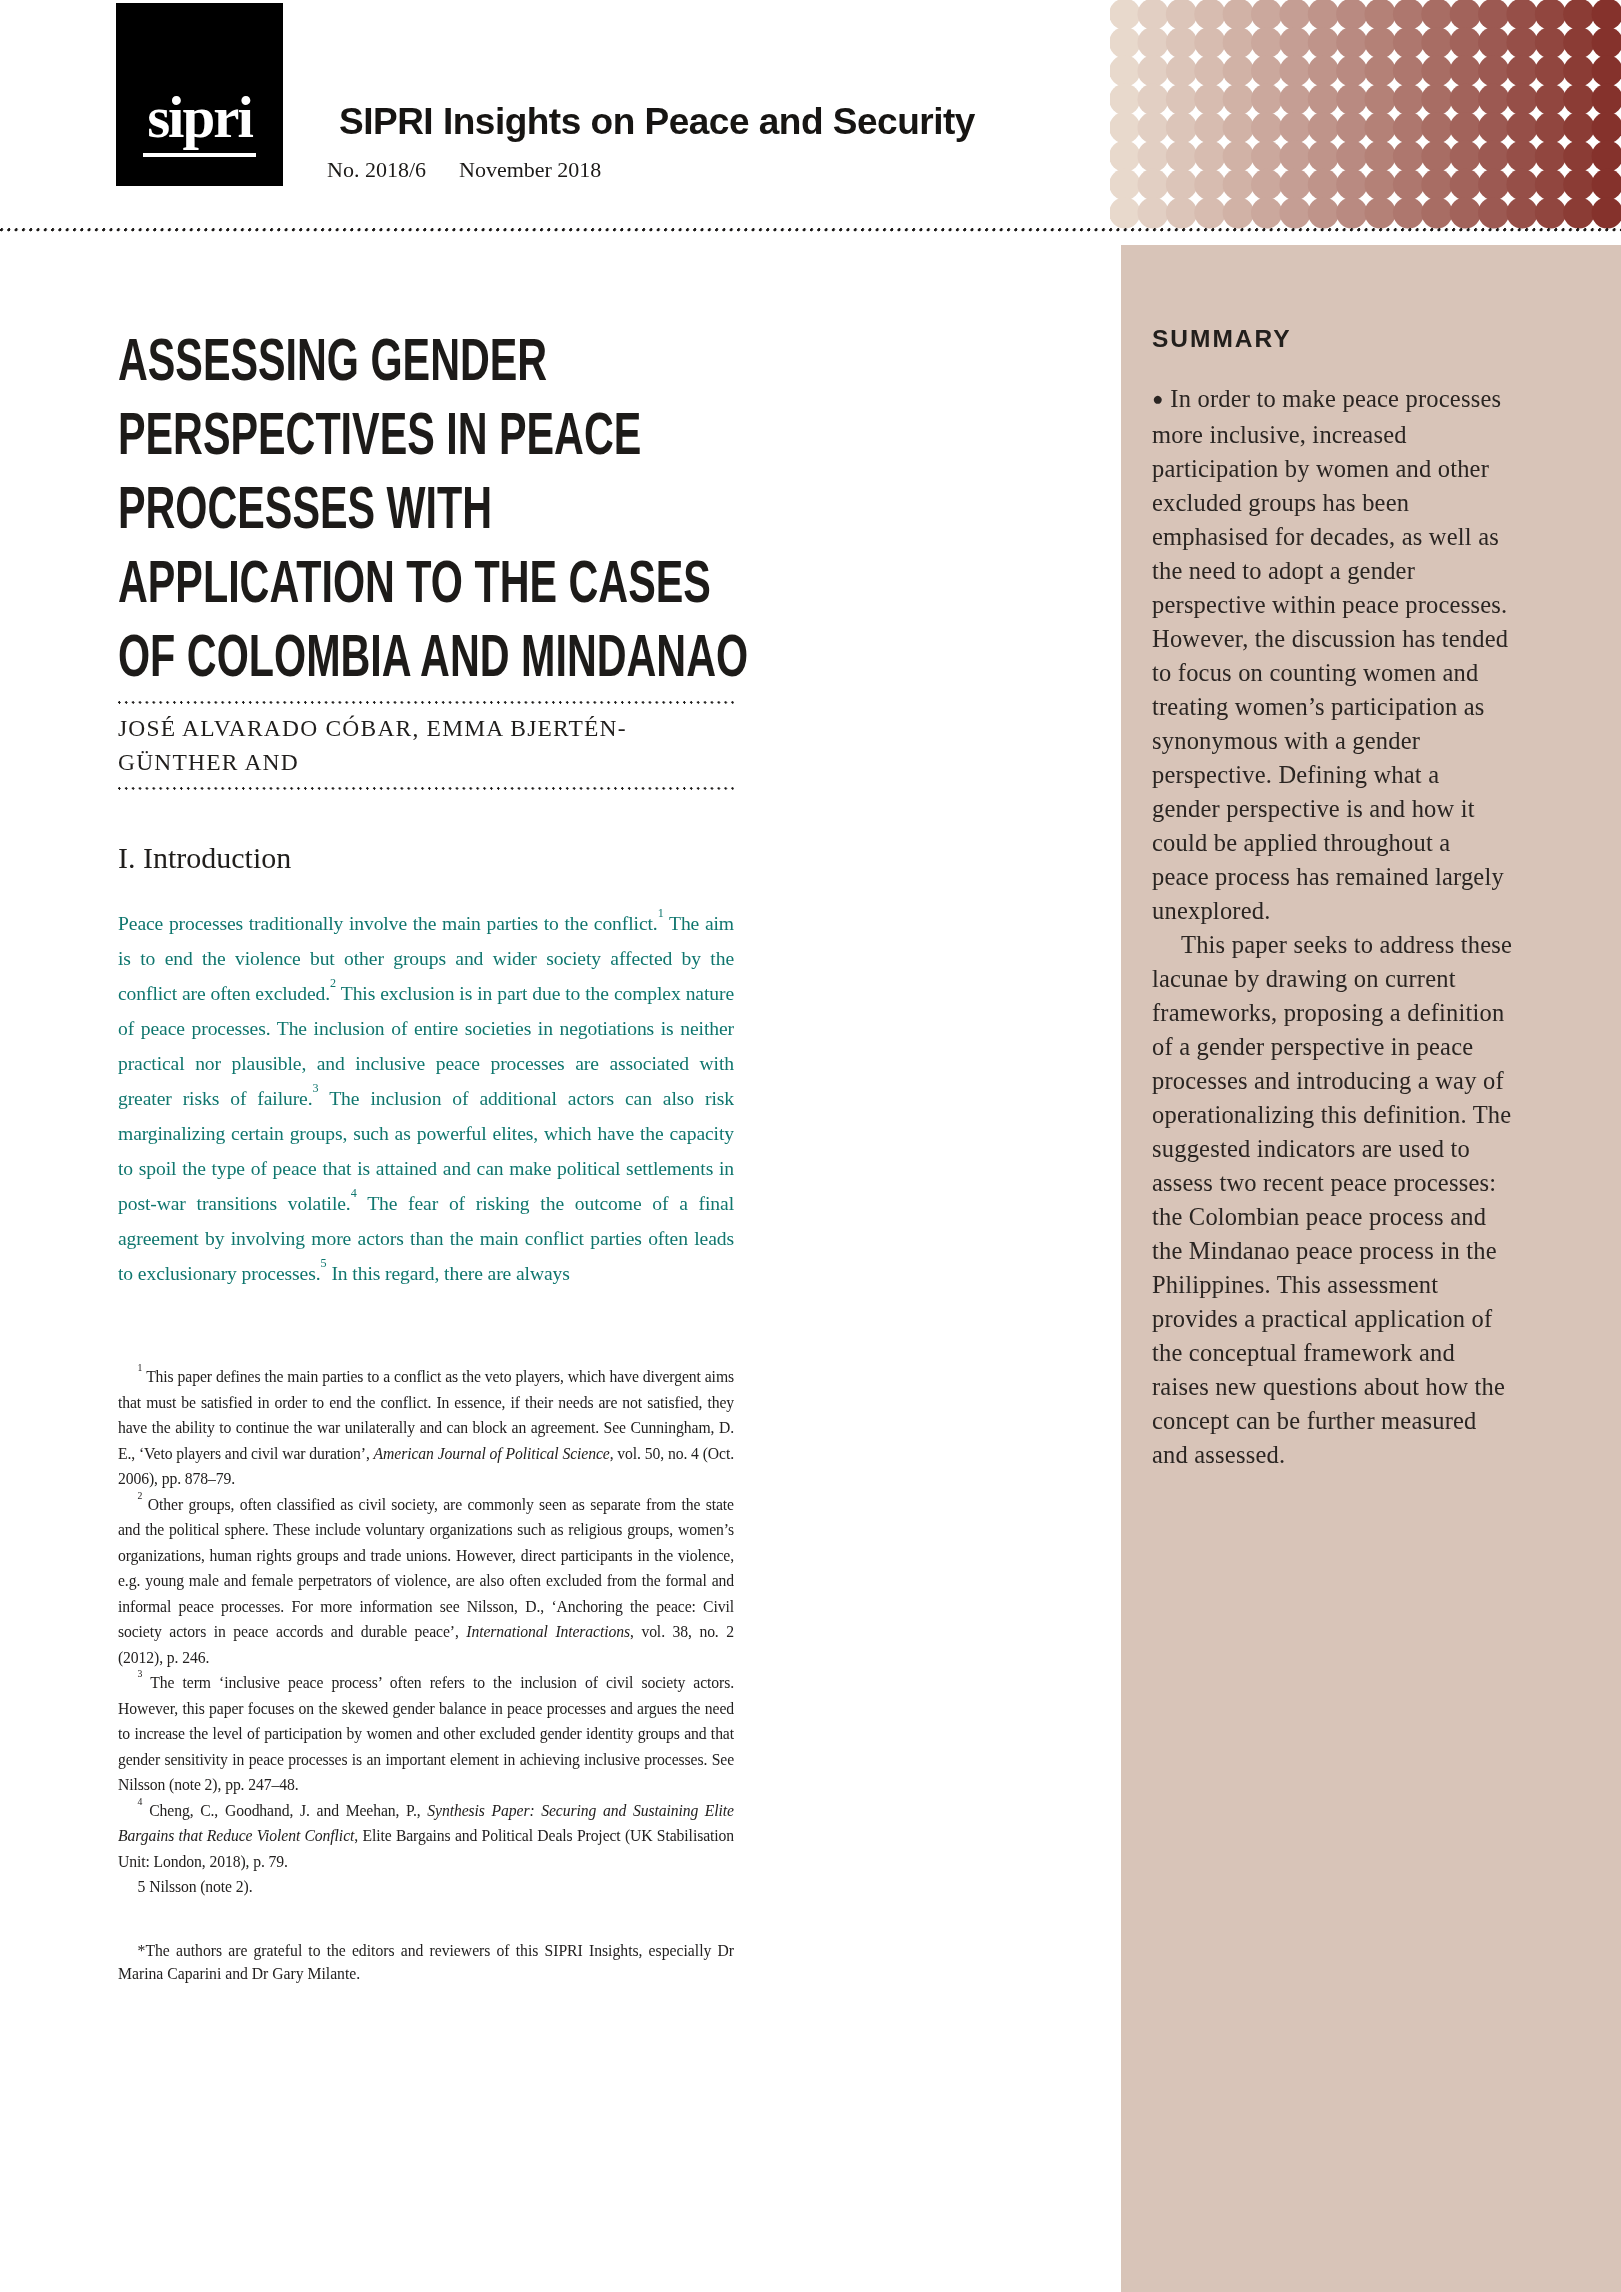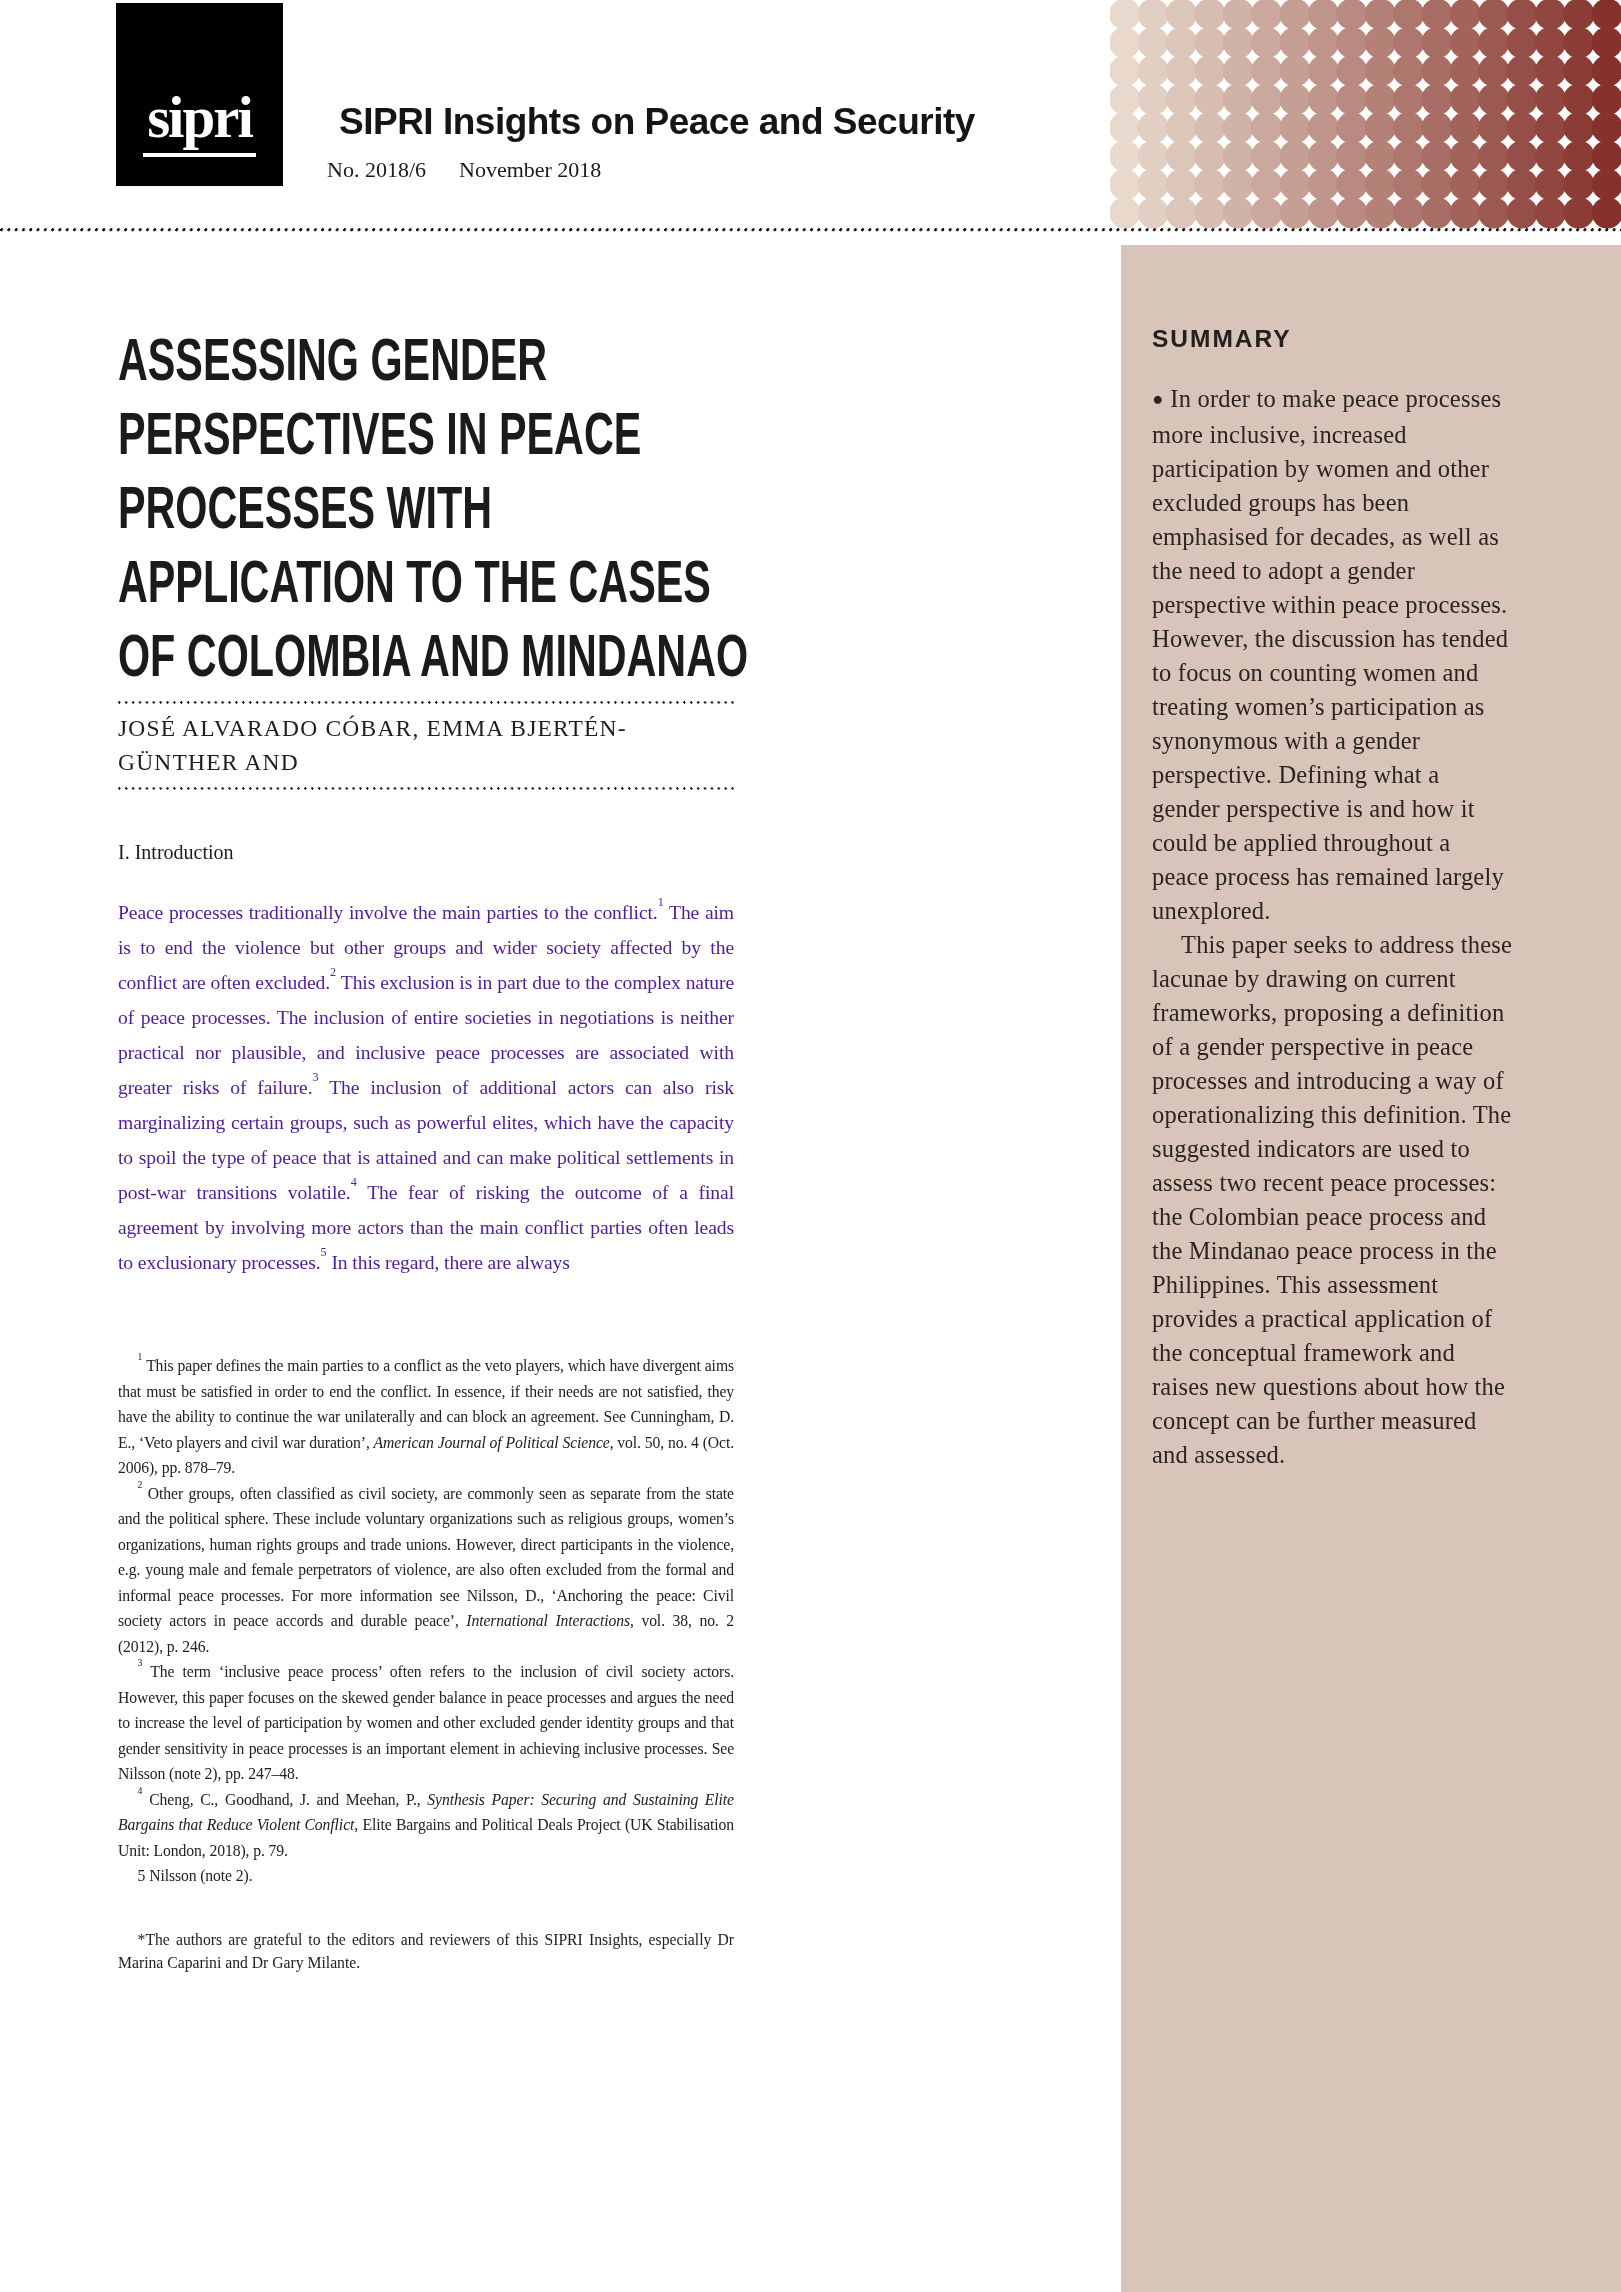--- a/index.html
+++ b/index.html
@@ -50,24 +50,24 @@
   .article-title {
     margin:0; font-family:"Liberation Sans", sans-serif; font-weight:bold;
     font-size:59px; line-height:74px; color:#1d1b19;
     transform:scaleX(0.70); transform-origin:0 0; white-space:nowrap;
   }
   .byline-rule-top { margin-top:7.8px; }
   .byline {
     font-size:23.5px; letter-spacing:1.2px; line-height:34px;
     padding:6.9px 0 8.8px 0; color:#201e1c;
   }
-  .section-heading { margin:51px 0 0 0; font-size:20px; font-weight:normal; color:#201e1c; }
+  .section-heading { margin:51px 0 0 0; font-size:30px; font-weight:normal; color:#201e1c; }
   .intro {
     margin:31px 0 0 0; font-size:19.6px; line-height:35px; text-align:justify;
-    letter-spacing:-0.1px; color:#4c1d95;
+    letter-spacing:-0.1px; color:#0f766e;
   }
   sup { font-size:0.62em; position:relative; top:-0.5em; line-height:0; letter-spacing:0; }
   .footnotes {
     margin-top:73px; font-size:15.7px; line-height:25.5px; text-align:justify;
     letter-spacing:-0.1px; color:#232120;
   }
   .footnotes p { margin:0; text-indent:19.6px; }
   .ack { margin-top:39px; font-size:15.7px; line-height:23px; text-indent:19.6px; text-align:justify; }
 
   

